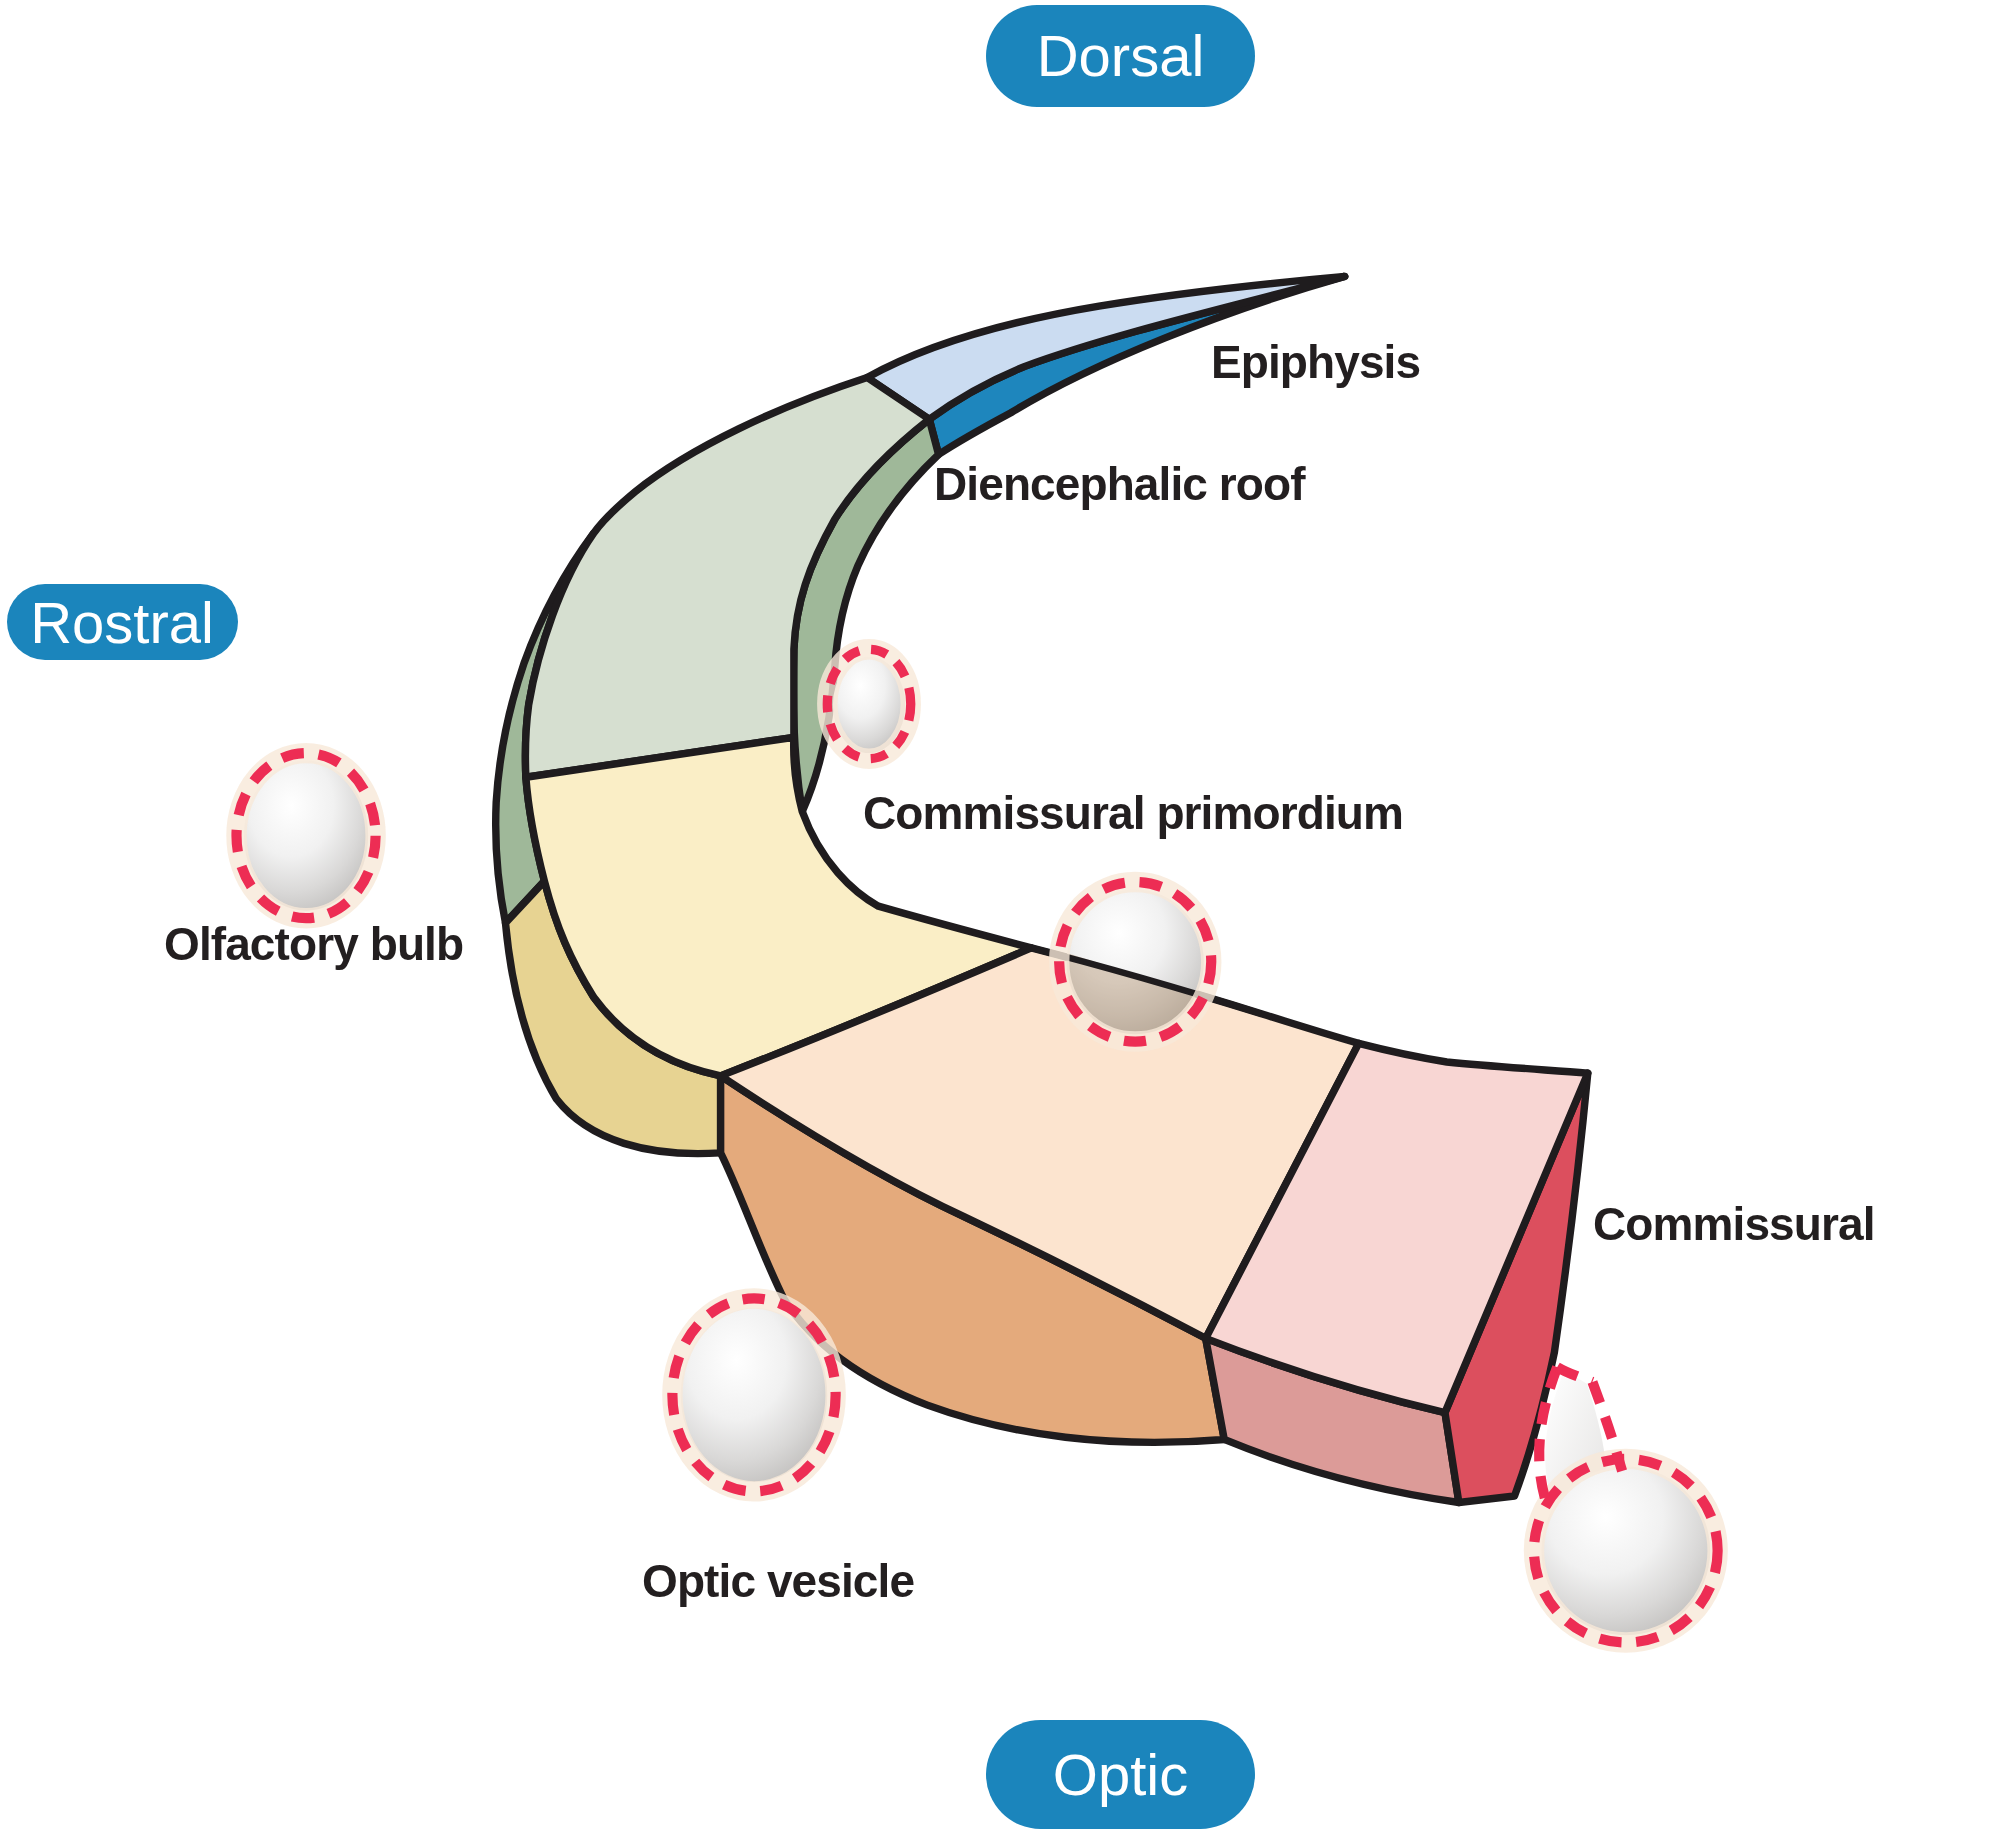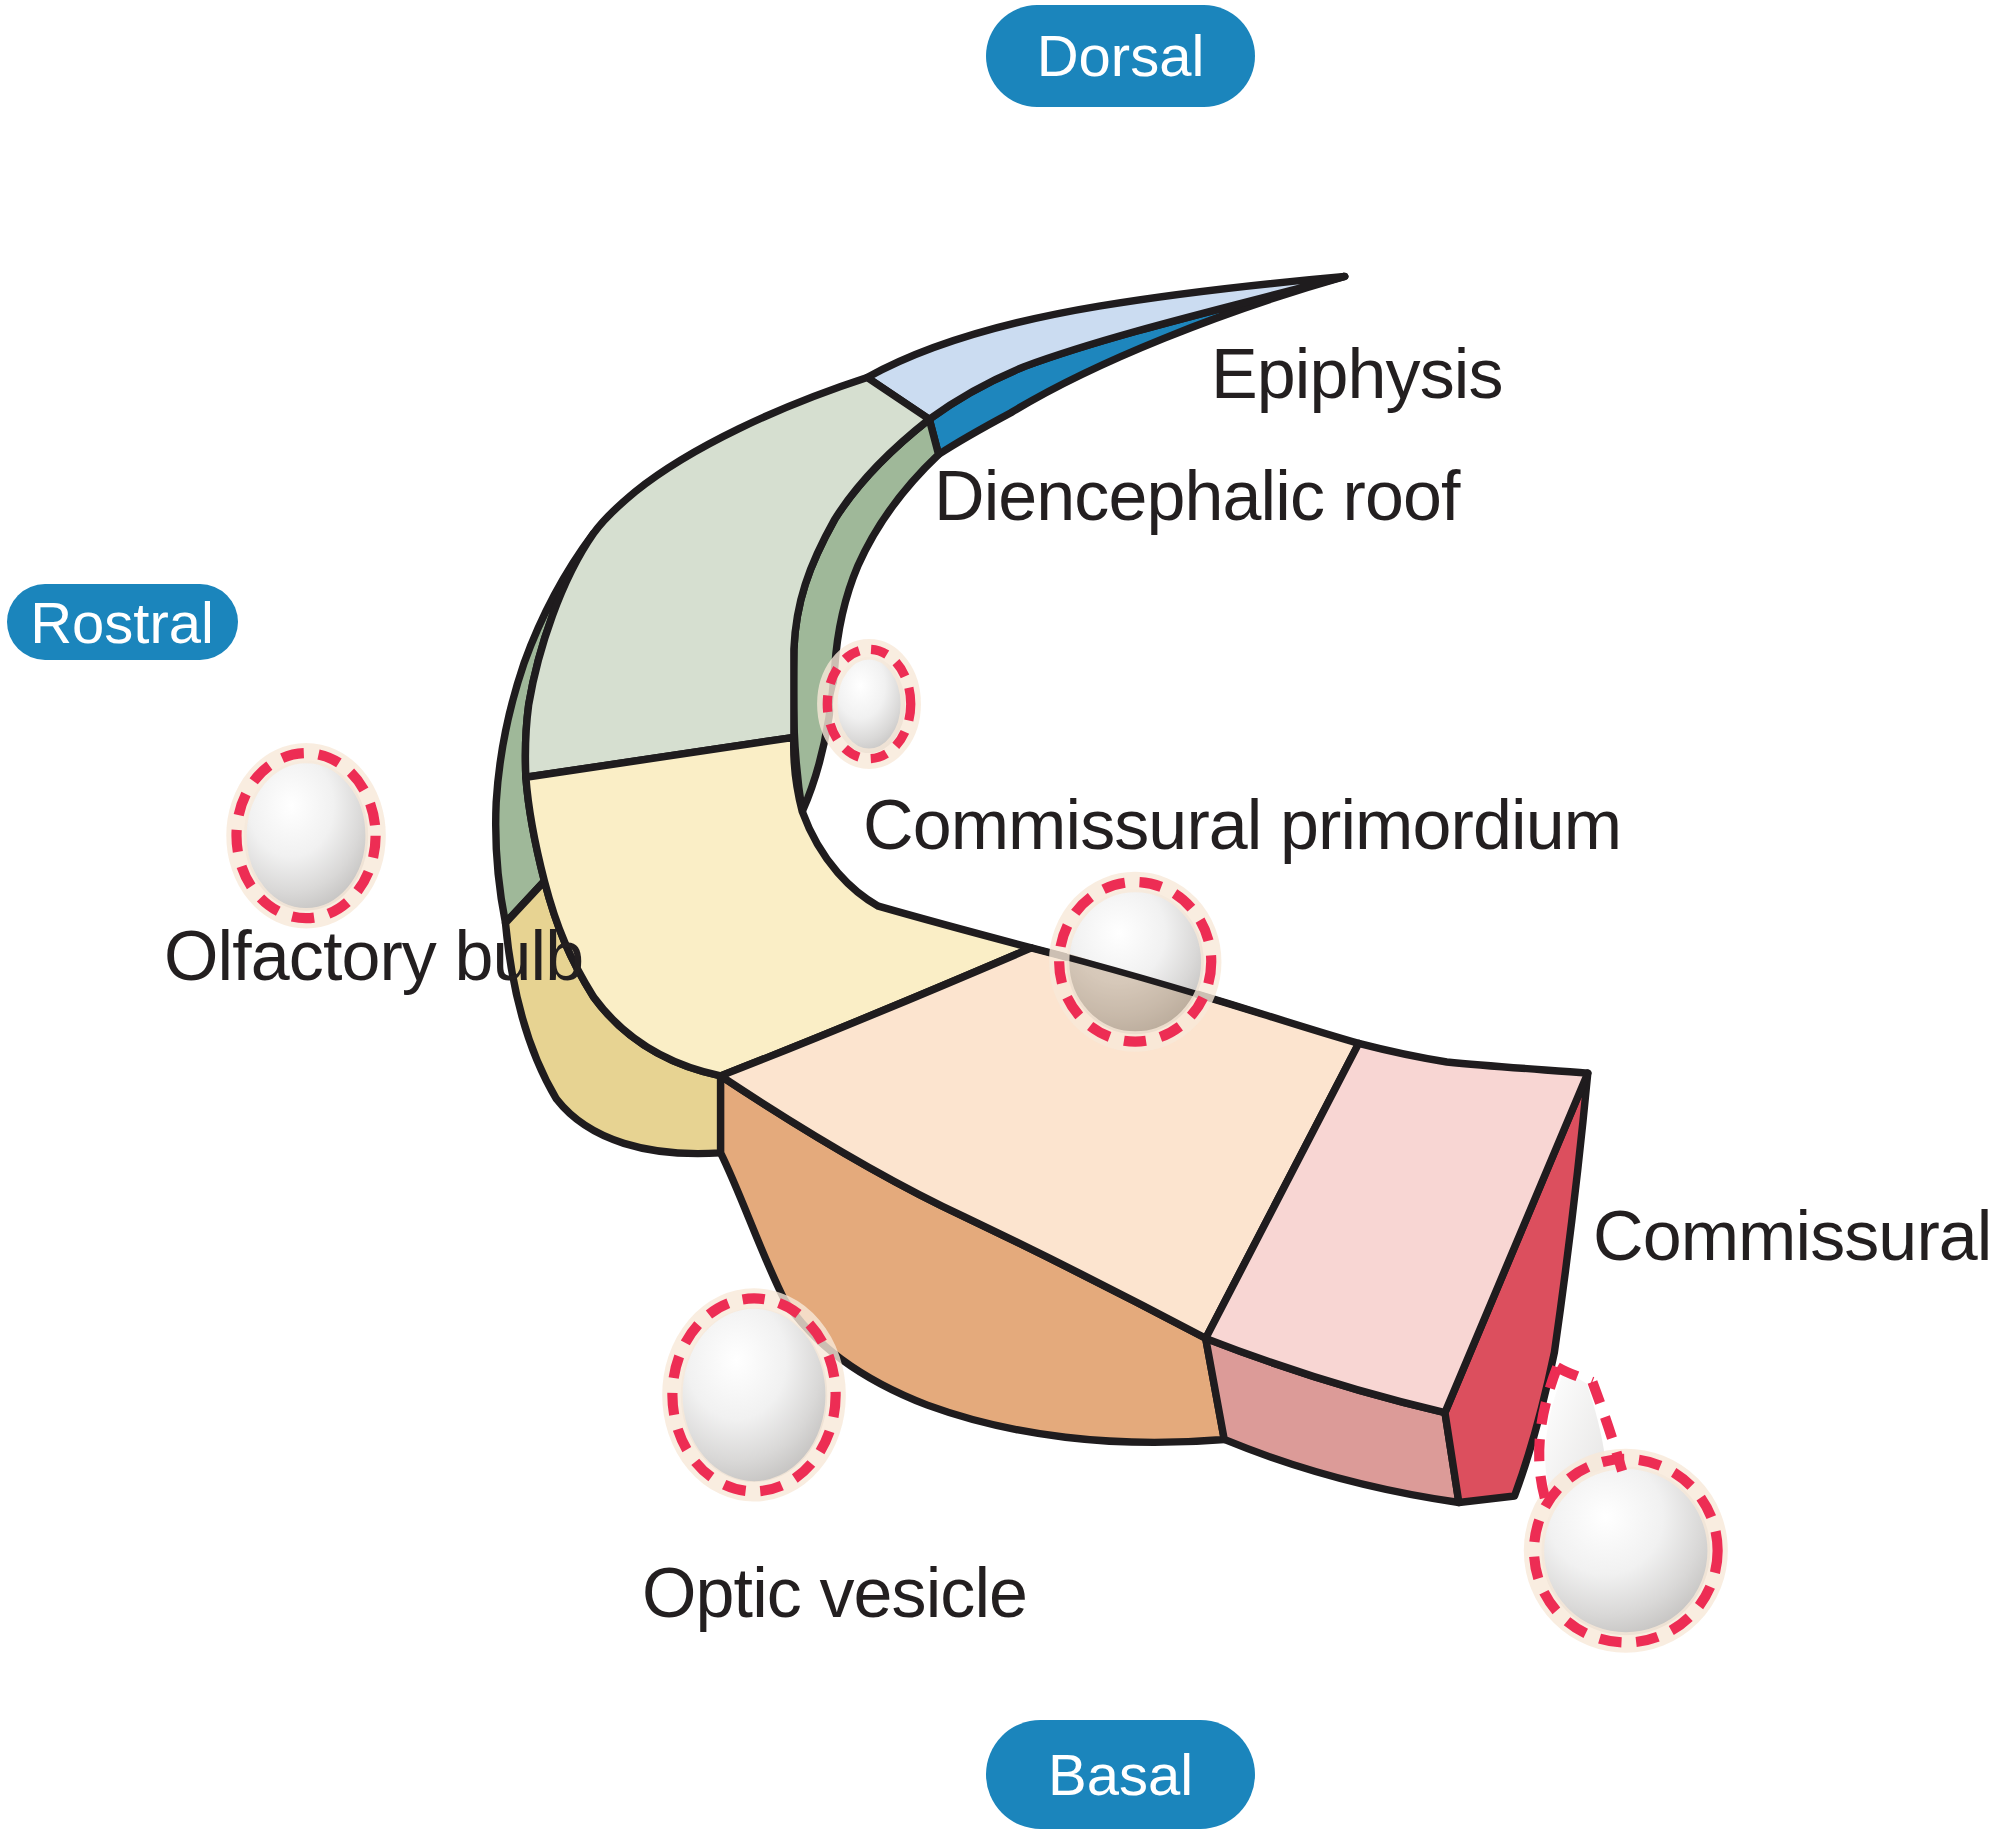--- a/index.html
+++ b/index.html
@@ -26,22 +26,22 @@
 
   .halo{fill:none;stroke:var(--dash-halo);stroke-width:22;opacity:.8;}
   .dash{fill:none;stroke:var(--dash-red);stroke-width:11;stroke-dasharray:24 16;}
   .dash-sm{stroke-dasharray:18 13;stroke-width:10;}
   .edge{fill:none;stroke:var(--outline);stroke-width:7;}
   .ball{fill:url(#gBall);}
   .stalk{fill:url(#gStalk);}
 
   
   .lbl{
-    position:absolute;font-size:70px;line-height:1.05;color:var(--label-text);
-    white-space:nowrap;letter-spacing:-0.9px;
+    position:absolute;font-size:46px;line-height:1.05;color:var(--label-text);
+    white-space:nowrap;letter-spacing:-0.9px;font-weight:bold;
   }
   .badge{
     position:absolute;background:var(--badge-blue);color:#ffffff;
     border-radius:927px;display:flex;align-items:center;justify-content:center;
     font-size:58px;letter-spacing:0px;text-align:center;
   }
 </style>
 </head>
 <body>
 
@@ -137,21 +137,21 @@
     </g>
   </svg>
 
   <div class="badge" style="left:986px;top:4.6px;width:269px;height:102px;">
     <span>Dorsal</span>
   </div>
   <div class="badge" style="left:6.5px;top:584px;width:231px;height:76px;">
     <span>Rostral</span>
   </div>
   <div class="badge" style="left:986px;top:1720px;width:269px;height:109px;">
-    <span>Basal</span>
+    <span>Optic</span>
   </div>
 
   <div class="lbl" style="left:1211px;top:338px;">Epiphysis</div>
   <div class="lbl" style="left:934px;top:460px;">Diencephalic roof</div>
   <div class="lbl" style="left:863px;top:789px;">Commissural primordium</div>
   <div class="lbl" style="left:1593px;top:1200px;">Commissural</div>
   <div class="lbl" style="left:164px;top:920px;">Olfactory bulb</div>
   <div class="lbl" style="left:642px;top:1557px;">Optic vesicle</div>
 
 </div>

